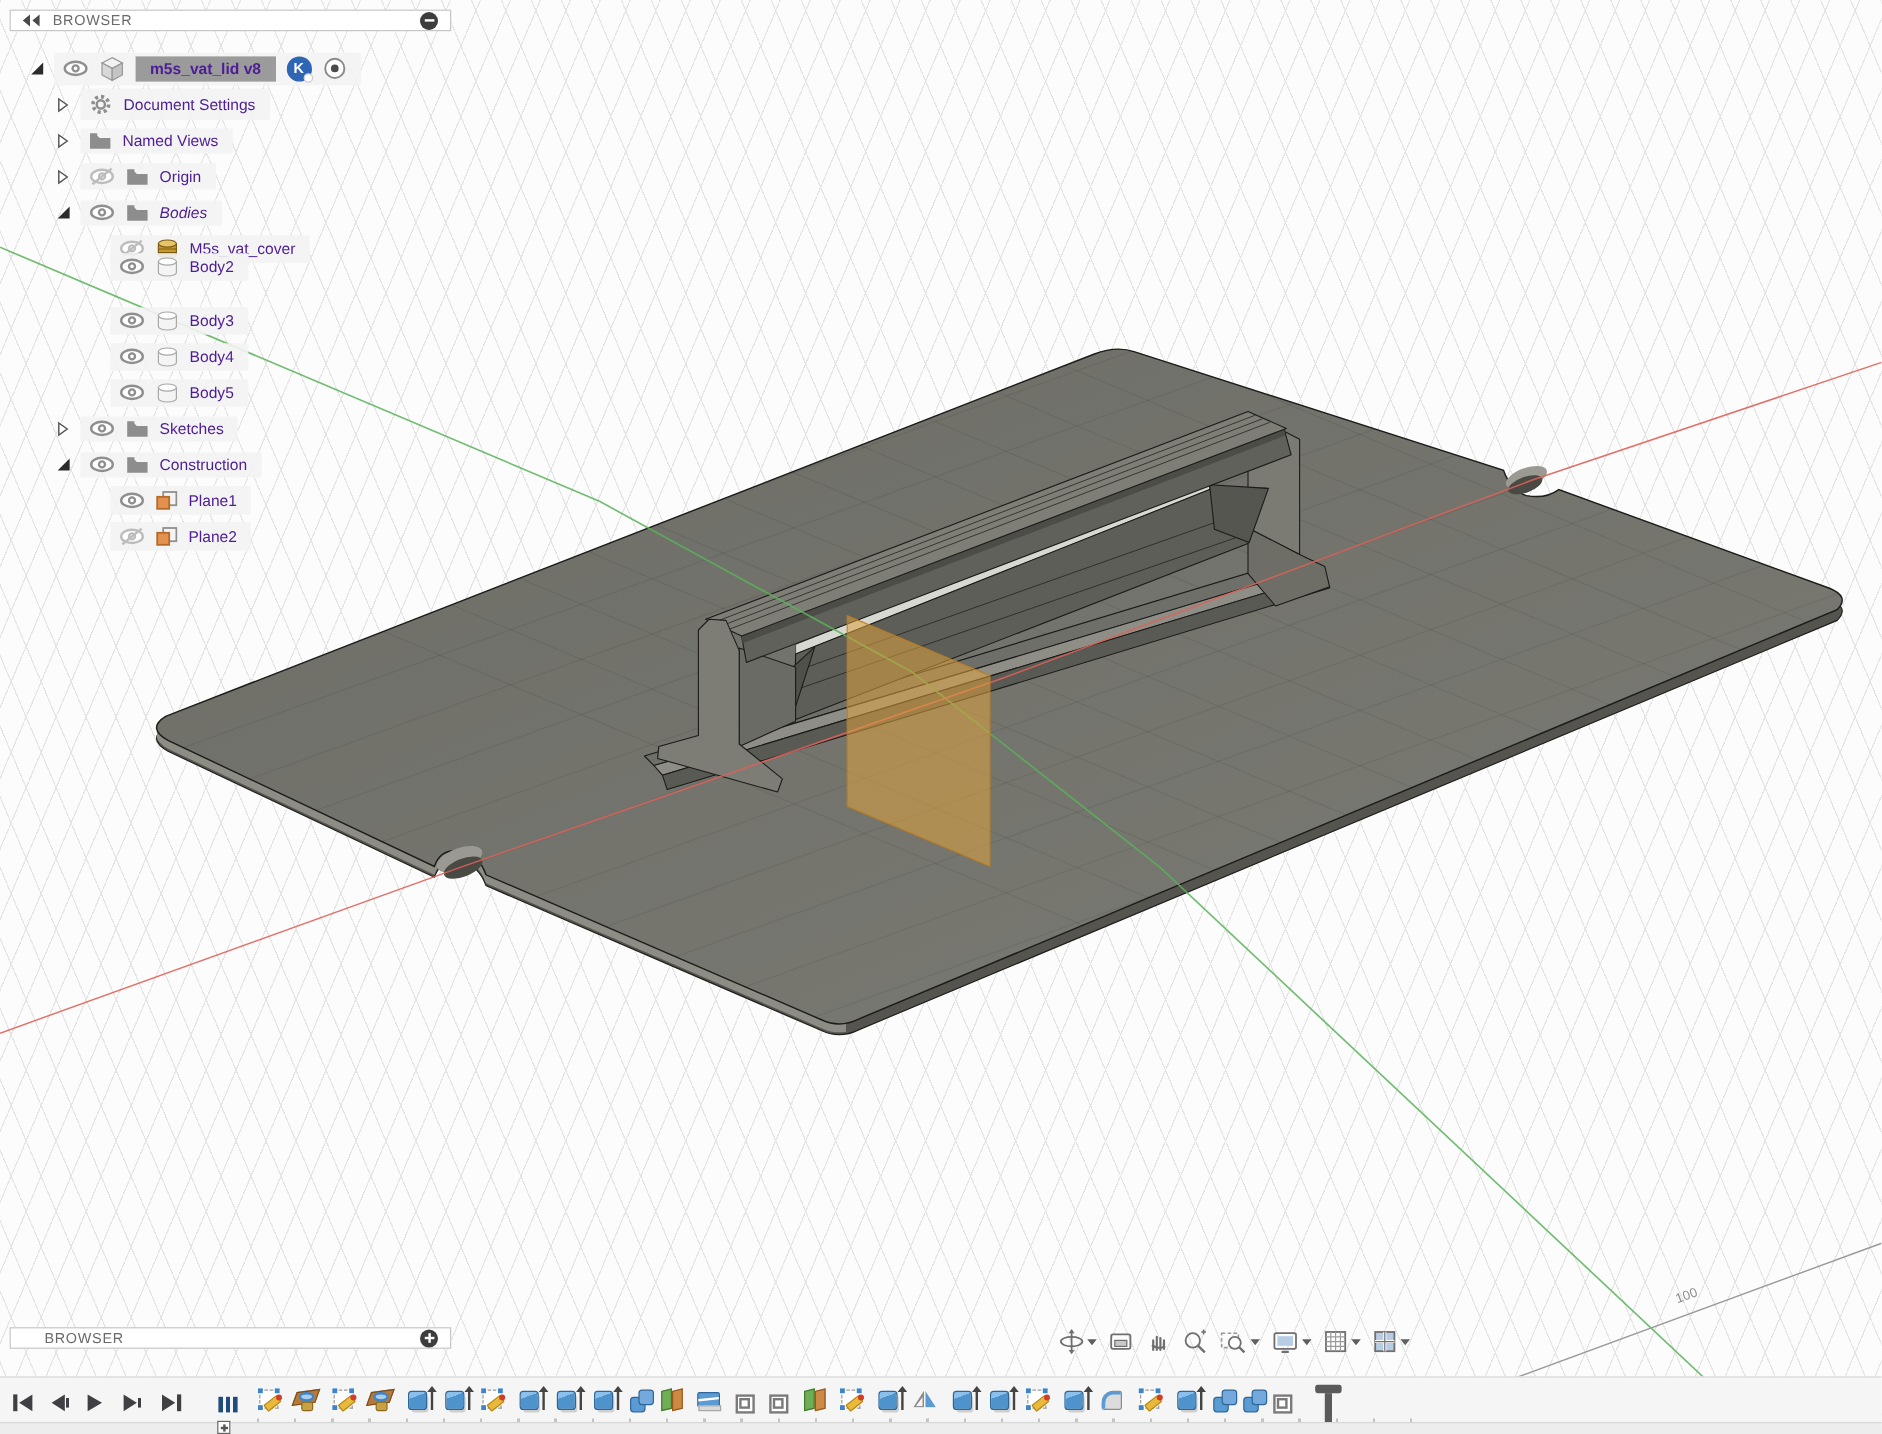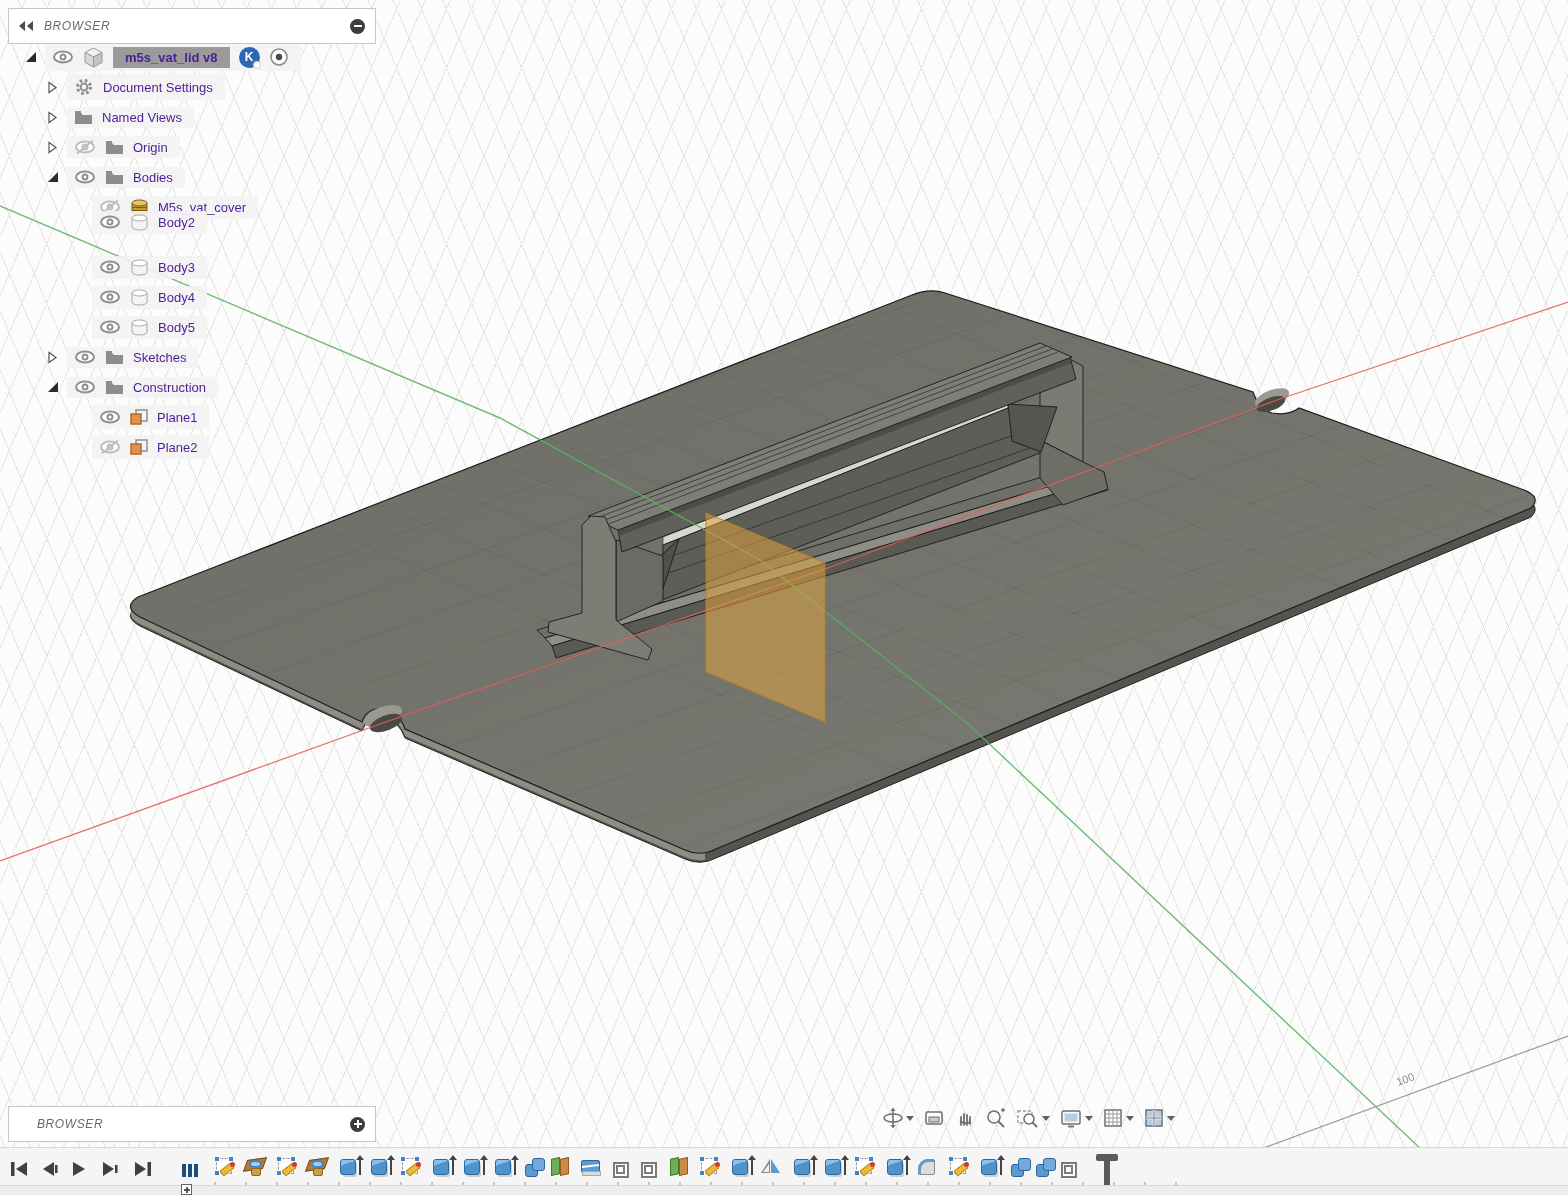--- a/index.html
+++ b/index.html
@@ -5,22 +5,22 @@
   html,body{margin:0;padding:0;width:1568px;height:1195px;overflow:hidden;
     font-family:"Liberation Sans",sans-serif;background:#fcfcfc;}
   .canvas{position:absolute;inset:0;background-color:#fcfcfc;
     background-image:
       repeating-linear-gradient(67deg,#e5e5e5 0 1px,transparent 1px 23px),
       repeating-linear-gradient(113deg,#e5e5e5 0 1px,transparent 1px 23px);}
   #scene{position:absolute;inset:0;}
   #plate-grid line{stroke:#000;stroke-opacity:.07;stroke-width:1;}
 
   
-  .panel-header{position:absolute;left:8px;width:368px;height:36px;background:#fff;
-    border:1px solid #c6c6c6;display:flex;align-items:center;box-sizing:border-box;font-style:italic;}
+  .panel-header{position:absolute;left:8px;width:368px;height:18px;background:#fff;
+    border:1px solid #c6c6c6;display:flex;align-items:center;box-sizing:border-box;}
   .panel-header .ph-title{font-size:12px;color:#6a6a6a;letter-spacing:.6px;flex:1;}
   .ph-circle{width:15px;height:15px;border-radius:50%;background:#3d3d3d;position:relative;margin-right:10px;flex:none;}
   .ph-circle::before{content:"";position:absolute;left:3.5px;top:6.5px;width:8px;height:2px;background:#fff;}
   .ph-circle.plus::after{content:"";position:absolute;left:6.5px;top:3.5px;width:2px;height:8px;background:#fff;}
   .dbl-arrow{margin:0 10px 0 8px;flex:none;display:block;}
 
   
   .row{position:absolute;display:flex;align-items:center;height:28px;}
   .arrow{width:13px;height:13px;flex:none;margin-right:8px;}
   .strip{display:flex;align-items:center;gap:9px;background:rgba(243,243,243,.9);
@@ -267,21 +267,21 @@
       <circle cx="11" cy="8" r="2.5" fill="#fff" stroke="#bdbdbd" stroke-width="2"></circle>
       <line x1="3" y1="14.5" x2="19" y2="1.5" stroke="#bdbdbd" stroke-width="2"></line>
       </svg>
     <svg class="icn" width="19" height="15" viewBox="0 0 19 15">
       <path d="M1,3 h6 l2,2 h9 v9 h-17 Z M1,3 v-2 h6 v2" fill="#8d8d8d"></path>
       </svg>
     <span class="lbl">Origin</span>
   </span>
 </div>
 
-<div class="row" style="left:46px;top:163px;">
+<div class="row" style="left:46px;top:163px;font-style:italic;">
   <svg class="arrow" viewBox="0 0 13 13">
     <path d="M2,11 L12,11 L12,1 Z" fill="#2b2b2b"></path>
     </svg>
   <span class="strip">
     <svg class="icn" width="22" height="14" viewBox="0 0 22 14">
       <ellipse cx="11" cy="7" rx="9" ry="5.5" fill="#fff" stroke="#8f8f8f" stroke-width="2"></ellipse>
       <circle cx="11" cy="7" r="2.5" fill="#fff" stroke="#8f8f8f" stroke-width="2"></circle>
       </svg>
     <svg class="icn" width="19" height="15" viewBox="0 0 19 15">
       <path d="M1,3 h6 l2,2 h9 v9 h-17 Z M1,3 v-2 h6 v2" fill="#8d8d8d"></path>

